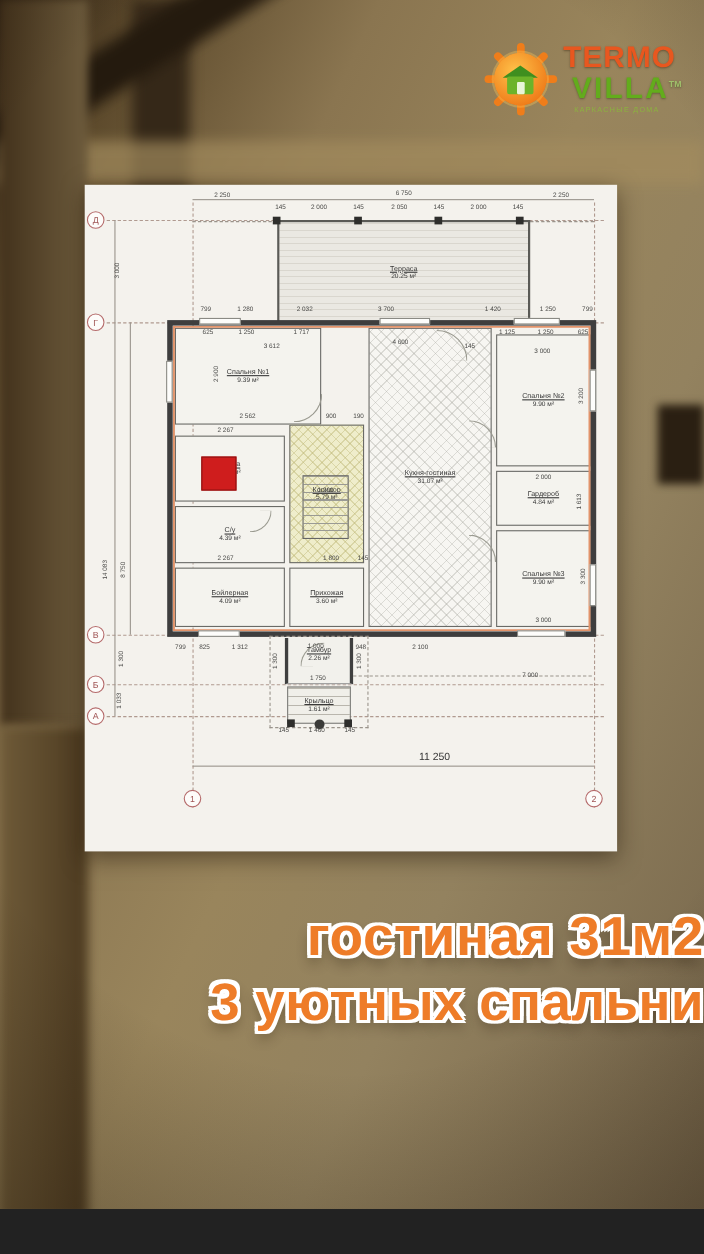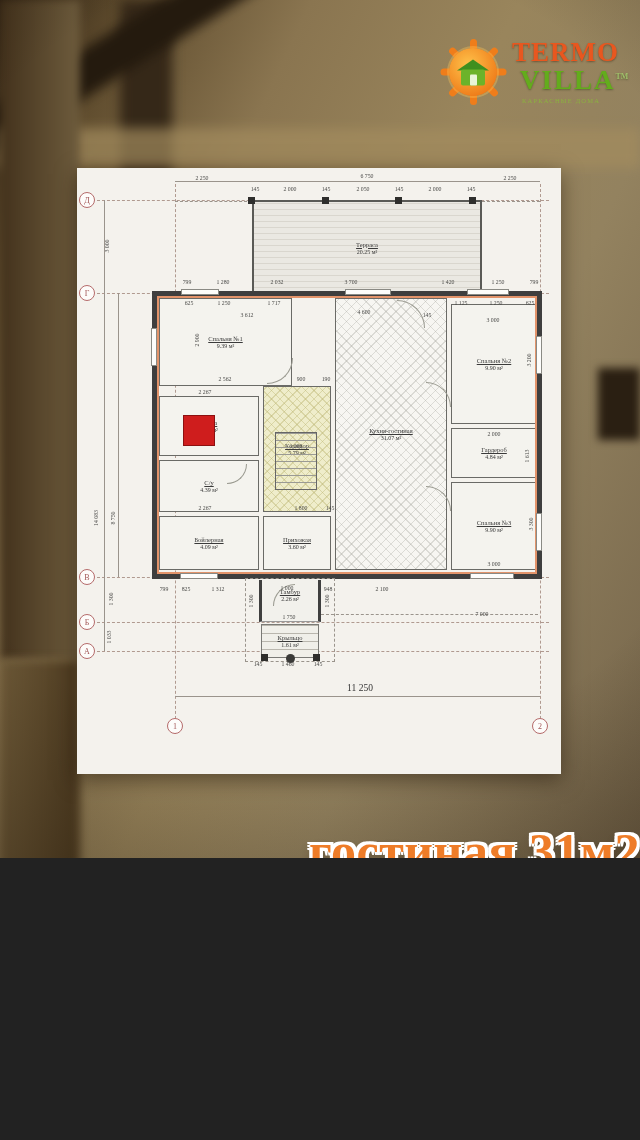--- a/index.html
+++ b/index.html
@@ -1,17 +1,17 @@
 <!DOCTYPE html>
 <html style="--caption-orange: #ee7c28; --logo-orange: #ef7d1a; --logo-red: #e8571f; --logo-green: #63ac1c; --stove-red: #cf1d1d; --corridor-yellow: #efedcb; --wall-accent: #e2936a;"><head>
 <meta charset="utf-8">
 <style>
   html,body{margin:0;padding:0;background:#222;}
-  #frame{position:relative;width:640px;height:858px;overflow:hidden;
-         font-family:Liberation Serif, serif;background:#7d6a47;}
+  #frame{position:relative;width:640px;height:1099px;overflow:hidden;
+         font-family:Liberation Sans, sans-serif;background:#7d6a47;}
 
   
   .bg-base{position:absolute;inset:0;
     background:linear-gradient(115deg,#2e2113 0%,#5d4a2c 12%,#8a7550 30%,#99855c 50%,#93825f 68%,#74644a 100%);}
   .blur{position:absolute;filter:blur(6px);}
   .beam-left{left:120px;top:0;width:52px;height:200px;background:#352818;}
   .beam-diag{left:-40px;top:30px;width:320px;height:42px;background:#241a0e;transform:rotate(-32deg);}
   .top-rail{left:0;top:128px;width:640px;height:40px;background:#a38c5e;opacity:.7;}
   .side-left{left:0;top:140px;width:80px;height:660px;background:linear-gradient(90deg,#43321c,#6e5c3d);filter:blur(4px);}
   .side-right{left:560px;top:120px;width:80px;height:680px;background:linear-gradient(90deg,#6e5a38,#4c3a20);filter:blur(5px);}
@@ -61,21 +61,21 @@
     repeating-linear-gradient(45deg,rgba(185,178,110,.4) 0 1px,transparent 1px 6px),
     repeating-linear-gradient(-45deg,rgba(185,178,110,.4) 0 1px,transparent 1px 6px);}
   .style-plain{background:#f4f3ee;}
   .style-open{background:#f2f1ec;border-top:none;border-left:3px solid #3f3f3f;border-right:3px solid #3f3f3f;
     border-bottom:1px solid #999;justify-content:flex-start;padding-top:8px;}
   .style-steps{background:repeating-linear-gradient(0deg,#f0efe9 0 7px,#b9b6ad 7px 8px);border:1.5px solid #7a7a76;}
   .outer-wall{position:absolute;left:75px;top:123px;width:390px;height:288px;box-sizing:border-box;
     border:5px solid #3e3e3e;box-shadow:inset 0 0 0 2px var(--wall-accent,#e2936a);z-index:3;pointer-events:none;}
   .dim{position:absolute;font-size:5.8px;color:#4a4a48;white-space:nowrap;transform:translate(-50%,-50%);z-index:5;}
   .dim.rot{transform:translate(-50%,-50%) rotate(-90deg);}
-  .dim.big{font-size:9.5px;color:#333;}
+  .dim.big{font-size:9.5px;color:#333;margin-left:35px;}
   .hairline{position:absolute;background:#9a948c;z-index:1;}
   .dashline{position:absolute;border-top:1px dashed #9a948c;z-index:1;}
   .feat{position:absolute;z-index:4;box-sizing:border-box;}
   .f-stove{background:var(--stove-red,#cf1d1d);border:1px solid #8c1010;}
   .f-window{background:#fdfdfb;border:1px solid #8a8a84;}
   .f-post{width:7px;height:7px;background:#2e2e2c;}
   .f-circle{border-radius:50%;background:#3a3a38;}
   .f-ladder{border:1px solid #666;background:repeating-linear-gradient(0deg,rgba(0,0,0,0) 0 6px,#9a9a94 6px 7px);}
   .f-dash{border:1px dashed #9a948c;}
   .arc-tl{border-top:1.2px solid #9a9a90;border-left:1.2px solid #9a9a90;border-top-left-radius:100%;}
@@ -285,14 +285,15 @@
         <div class="feat arc-br" style="left: 150px; top: 296px; width: 20px; height: 20px;"></div>
         <div class="feat arc-tl" style="left: 196px; top: 416px; width: 22px; height: 22px;"></div>
         <div class="feat f-dash" style="left: 168px; top: 410px; width: 90px; height: 84px;"></div>
         <div class="feat f-circle" style="left: 209px; top: 486px; width: 9px; height: 9px;"></div>
         <div class="feat f-post" style="left: 184px; top: 486px;"></div>
         <div class="feat f-post" style="left: 236px; top: 486px;"></div>
       </div>
   </div>
 
   <div class="caption caption-1">гостиная 31м2</div>
+  <div class="caption caption-2">3 уютных спальни</div>
 
 </div>
 
 </body></html>

